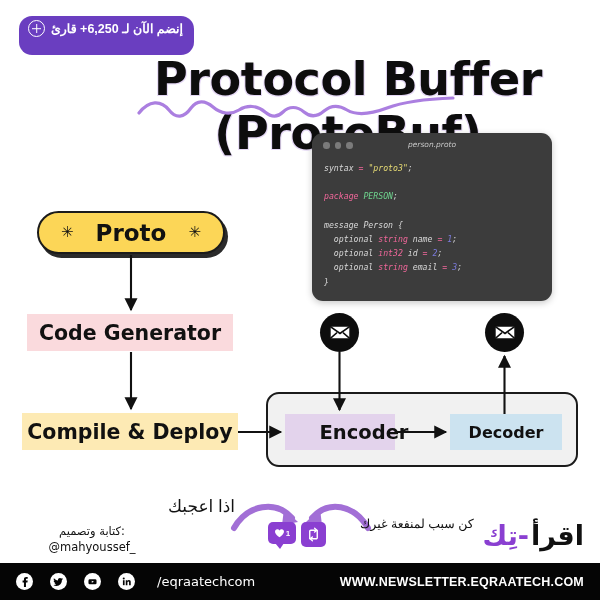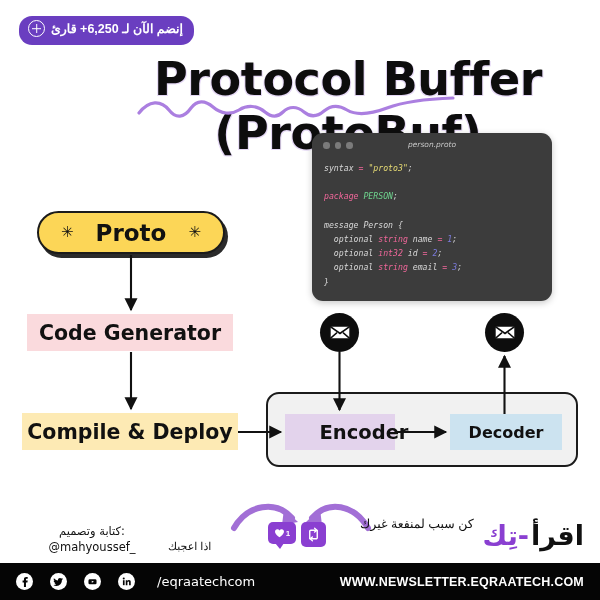--- a/index.html
+++ b/index.html
@@ -21,21 +21,21 @@
     background: #ffffff;
     overflow: hidden;
   }
 
   
   #join-badge {
     position: absolute;
     left: 19px;
     top: 16px;
     height: 25px;
-    padding: 0 11px 4px 9px;
+    padding: 0 11px 14px 9px;
     background: #6a3ec0;
     border-radius: 13px;
     display: flex;
     align-items: center;
     gap: 6px;
     direction: rtl;
   }
   #join-badge .badge-text {
     color: #ffffff;
     font-size: 12.5px;
@@ -228,22 +228,22 @@
     left: 28px; top: 524px;
     width: 128px;
     text-align: center;
     font-size: 11.5px;
     color: #111111;
     line-height: 15.5px;
     font-family: "DejaVu Sans", sans-serif;
   }
   #cta-left {
     position: absolute;
-    left: 168px; top: 540px;
-    font-size: 11px;
+    left: 168px; top: 496px;
+    font-size: 17px;
     color: #111111;
     direction: rtl;
     white-space: nowrap;
   }
   #cta-right {
     position: absolute;
     left: 360px; top: 516px;
     font-size: 12.5px;
     color: #111111;
     direction: rtl;

